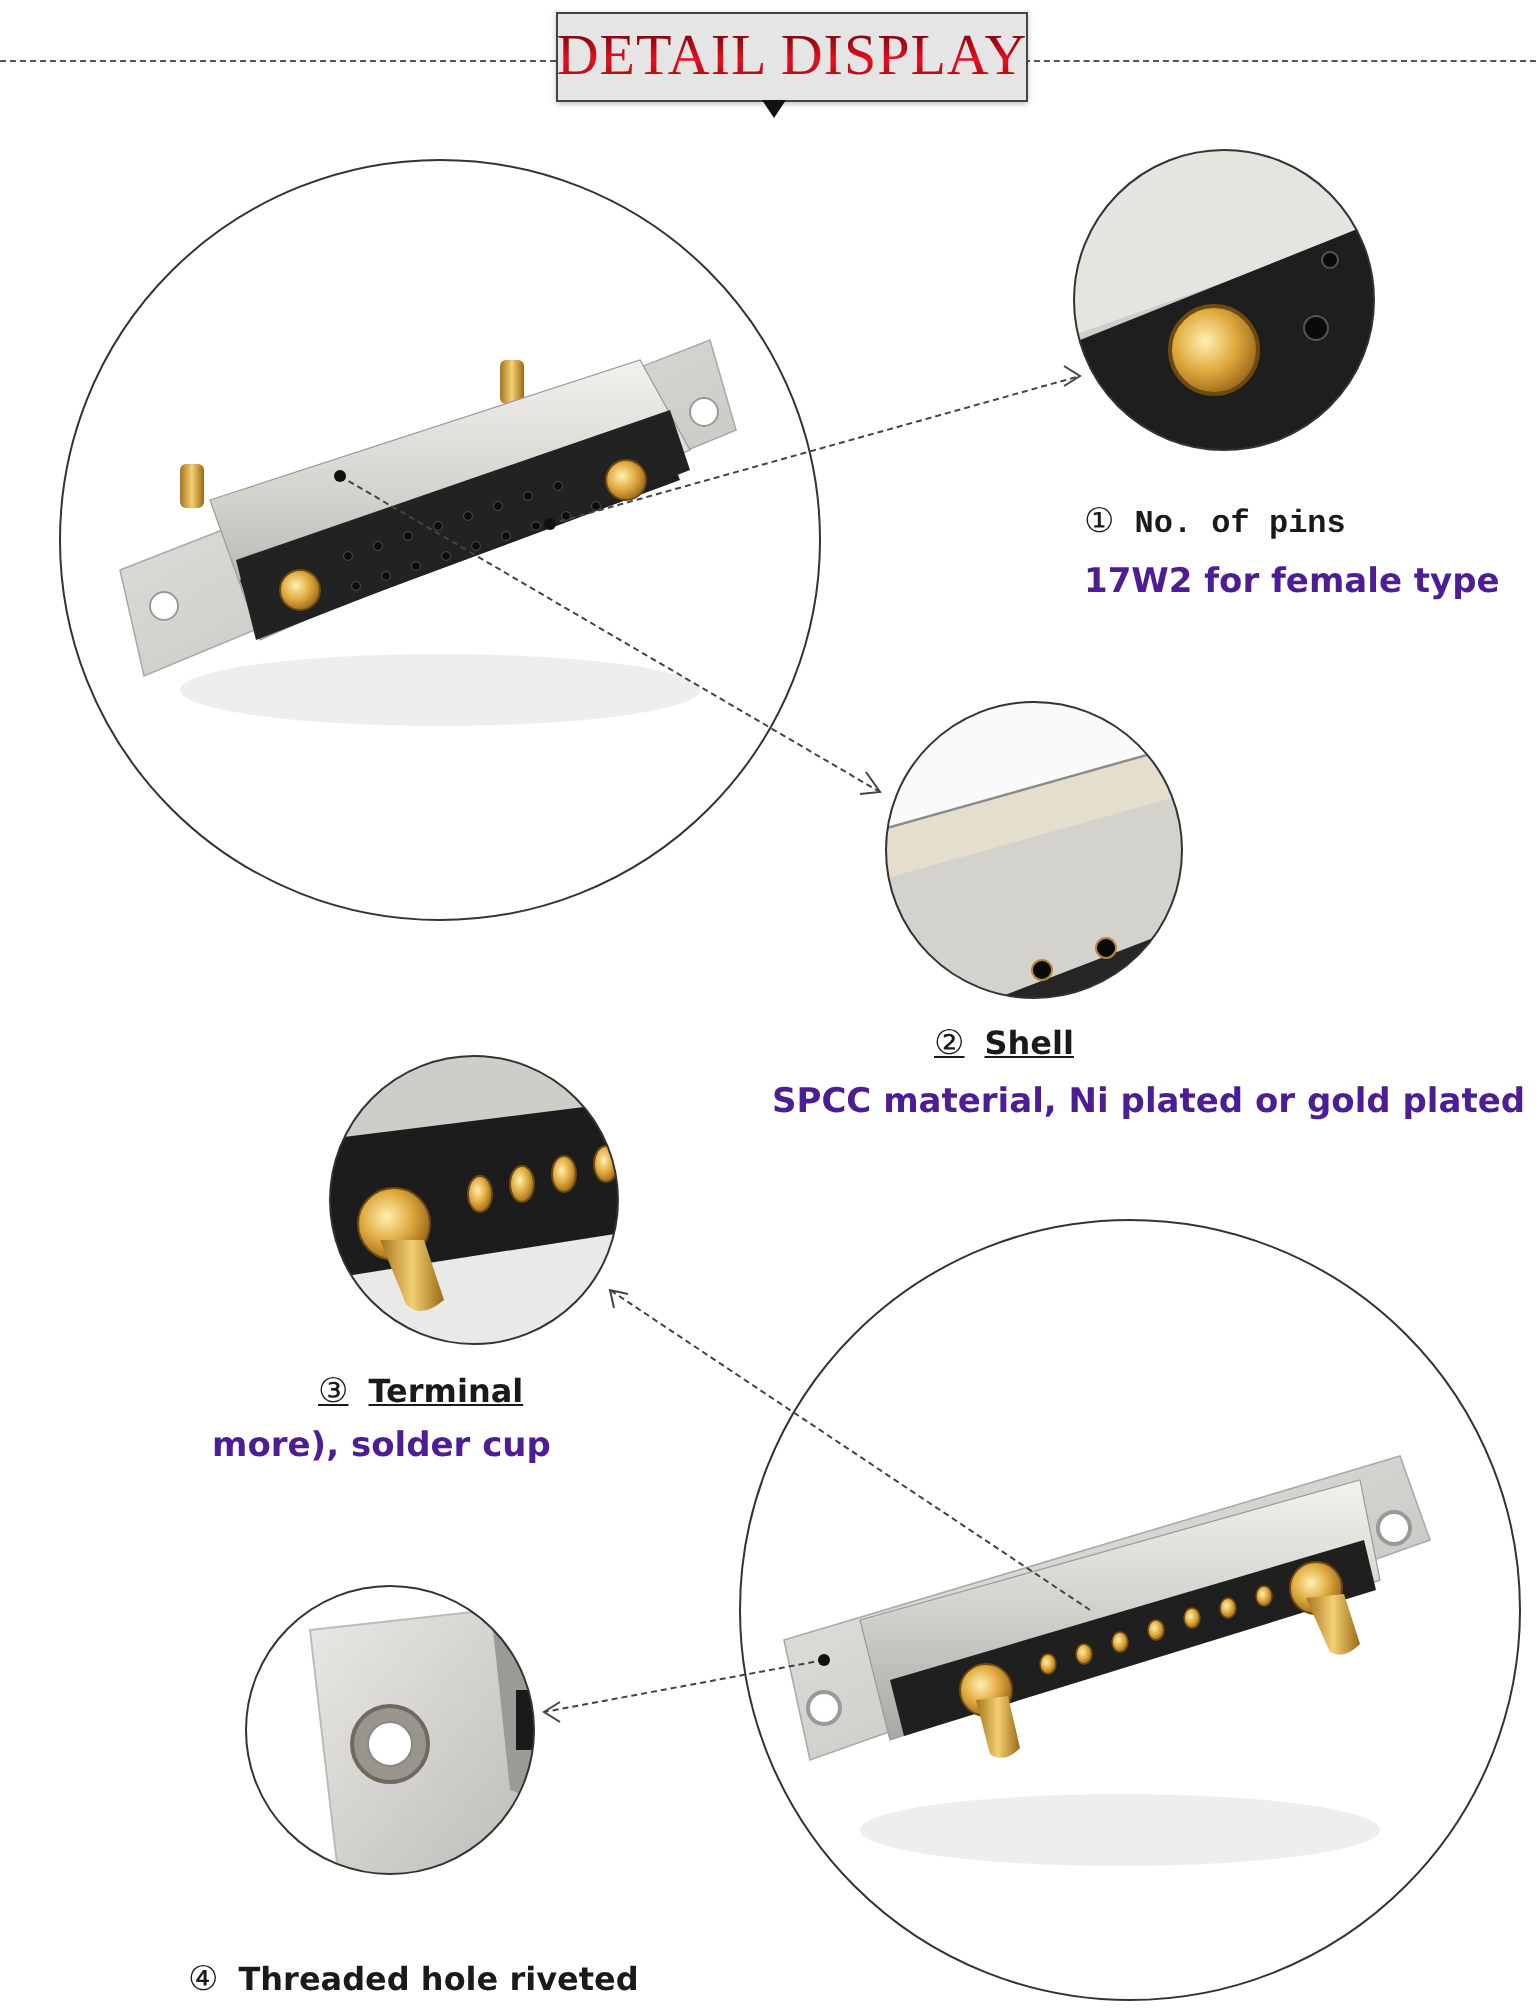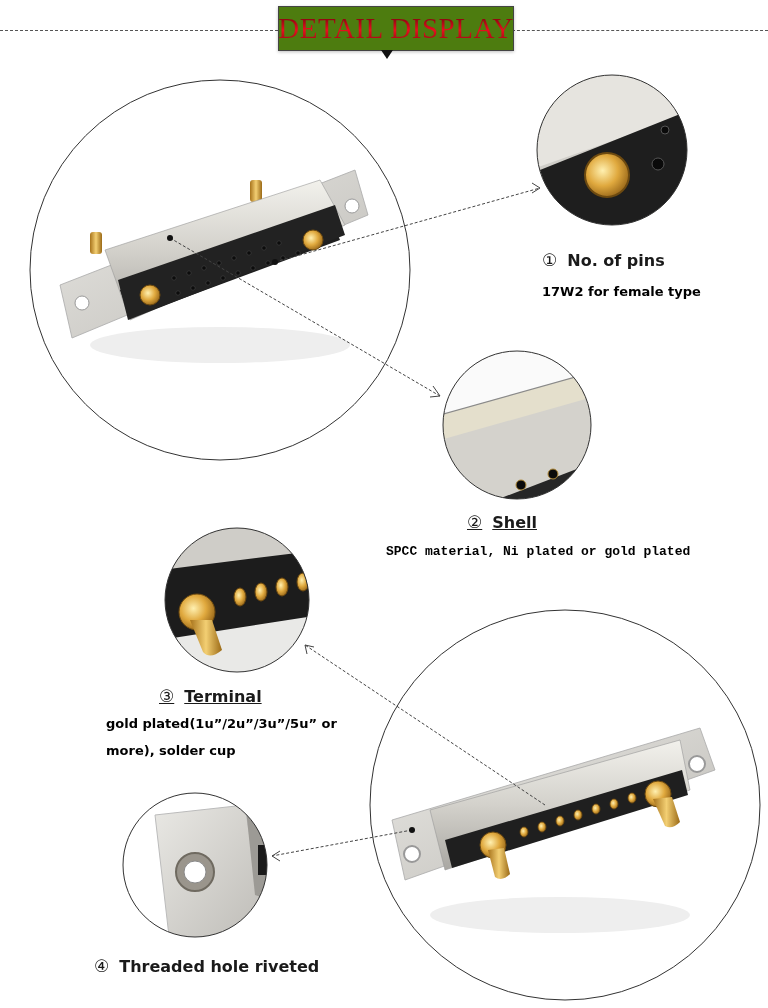--- a/index.html
+++ b/index.html
@@ -2,34 +2,34 @@
 <html><head>
 <meta charset="utf-8">
 <style>
   html, body { margin:0; padding:0; background:#ffffff; }
   body { width:768px; height:1008px; position:relative; overflow:hidden;
          font-family:"DejaVu Sans", "Liberation Sans", sans-serif; color:#1a1a1a; }
 
   
   .hdr-line { position:absolute; top:30px; height:0; border-top:1px dashed #555; }
   .hdr-box { position:absolute; left:278px; top:6px; width:234px; height:43px;
-             border:1px solid #444; background:#4d7c0f; box-shadow:0 1px 3px rgba(0,0,0,.25);
+             border:1px solid #444; background:#e5e5e5; box-shadow:0 1px 3px rgba(0,0,0,.25);
              display:flex; align-items:center; justify-content:center; }
   .hdr-title { font-family:"Liberation Serif","DejaVu Serif",serif; font-size:29px; letter-spacing:0.5px;
                background:linear-gradient(#5a0008 0%, #e8101e 55%, #7a0a10 100%);
                -webkit-background-clip:text; background-clip:text; color:transparent;
                white-space:nowrap; }
   .hdr-arrow { position:absolute; left:381px; top:50px; width:0; height:0;
                border-left:6px solid transparent; border-right:6px solid transparent; border-top:9px solid #111; }
 
   .svg-layer { position:absolute; left:0; top:0; width:768px; height:1008px; }
 
   .cap-title { position:absolute; font-weight:bold; font-size:16px; color:#1a1a1a; white-space:nowrap; }
   .cap-title .num { font-weight:normal; font-size:17px; margin-right:10px; }
-  .cap-desc { position:absolute; font-weight:bold; font-size:13px; color:#000000; line-height:27px; }
+  .cap-desc { position:absolute; font-weight:bold; font-size:17px; color:#4c1d95; line-height:27px; }
 </style>
 </head>
 <body>
 
 <div class="hdr-line" style="left:0; width:278px;"></div>
 <div class="hdr-line" style="left:512px; width:256px;"></div>
 <div class="hdr-box">
   <span class="hdr-title">DETAIL DISPLAY</span>
 </div>
 <div class="hdr-arrow"></div>
@@ -196,37 +196,36 @@
     <circle cx="412" cy="830" r="3"></circle>
   </g>
   <g fill="none" stroke="#444" stroke-width="1">
     <polyline points="532,183 540,188 532,193"></polyline>
     <polyline points="433,386 440,396 430,397"></polyline>
     <polyline points="307,654 305,645 314,647"></polyline>
     <polyline points="280,851 272,856 280,861"></polyline>
   </g>
 </svg>
 
-<div class="cap-title" style="left:542px; top:250px;">
+<div class="cap-title" style="left:542px; top:250px;font-family:Liberation Mono, monospace;">
   <span class="num">①</span><span>No. of pins</span>
 </div>
 <div class="cap-desc" style="left:542px; top:278px;">
   <div>17W2 for female type</div>
 </div>
 
 <div class="cap-title" style="left:467px; top:512px;text-decoration:underline;">
   <span class="num">②</span><span>Shell</span>
 </div>
-<div class="cap-desc" style="left:386px; top:538px;font-family:Liberation Mono, monospace;">
+<div class="cap-desc" style="left:386px; top:538px;">
   <div>SPCC material, Ni plated or gold plated</div>
 </div>
 
 <div class="cap-title" style="left:159px; top:686px;text-decoration:underline;">
   <span class="num">③</span><span>Terminal</span>
 </div>
 <div class="cap-desc" style="left:106px; top:710px;">
-  <div>gold plated(1u”/2u”/3u”/5u” or</div>
   <div>more), solder cup</div>
 </div>
 
-<div class="cap-title" style="left:94px; top:956px;">
+<div class="cap-title" style="left:94px; top:980px;">
   <span class="num">④</span><span>Threaded hole riveted</span>
 </div>
 
 </body></html>

